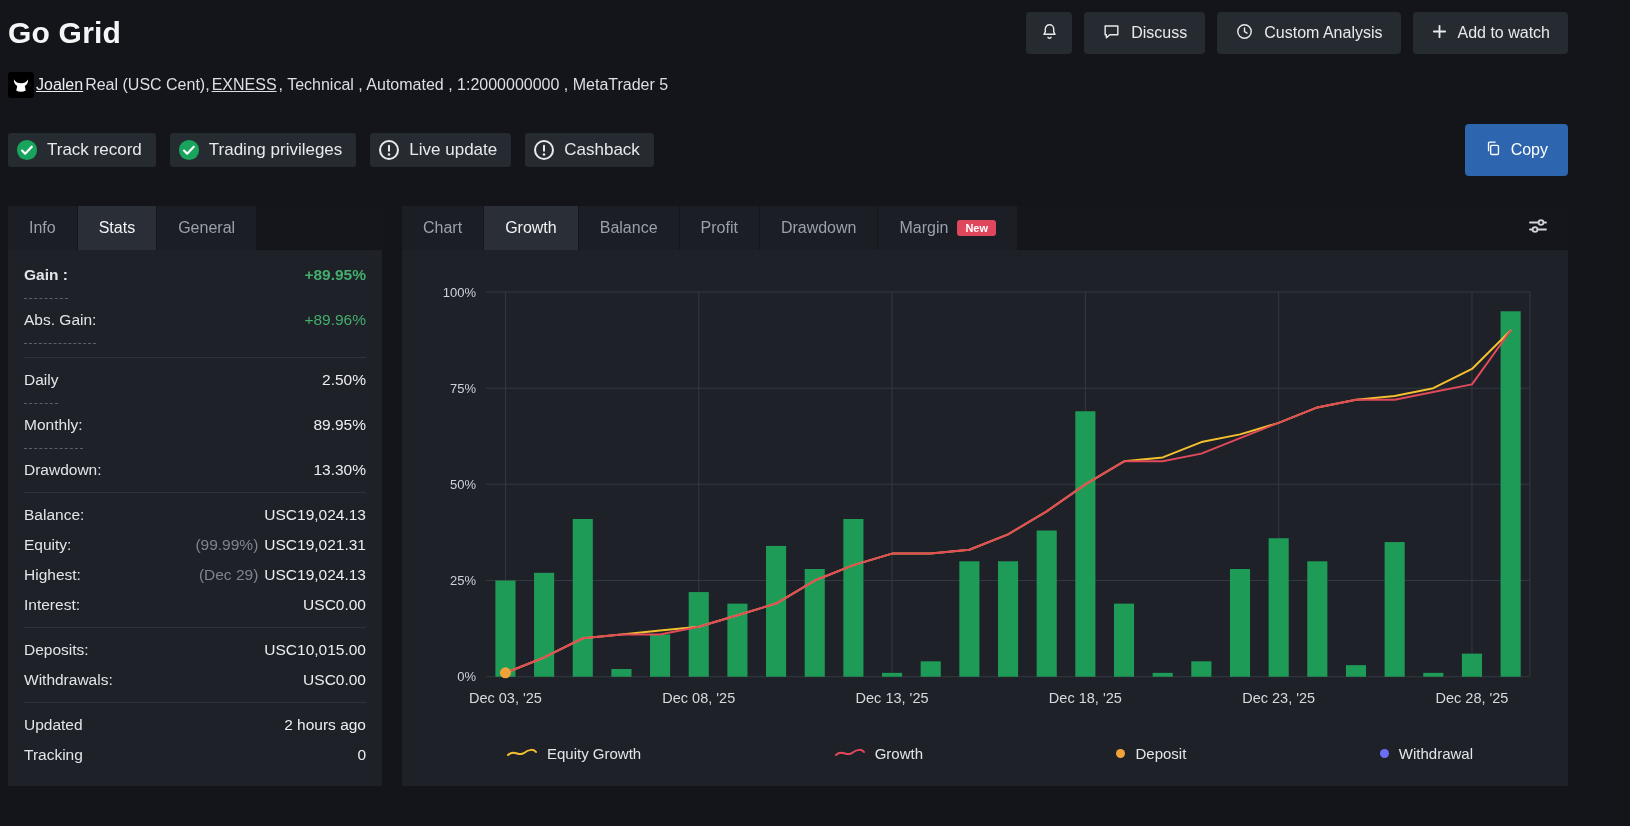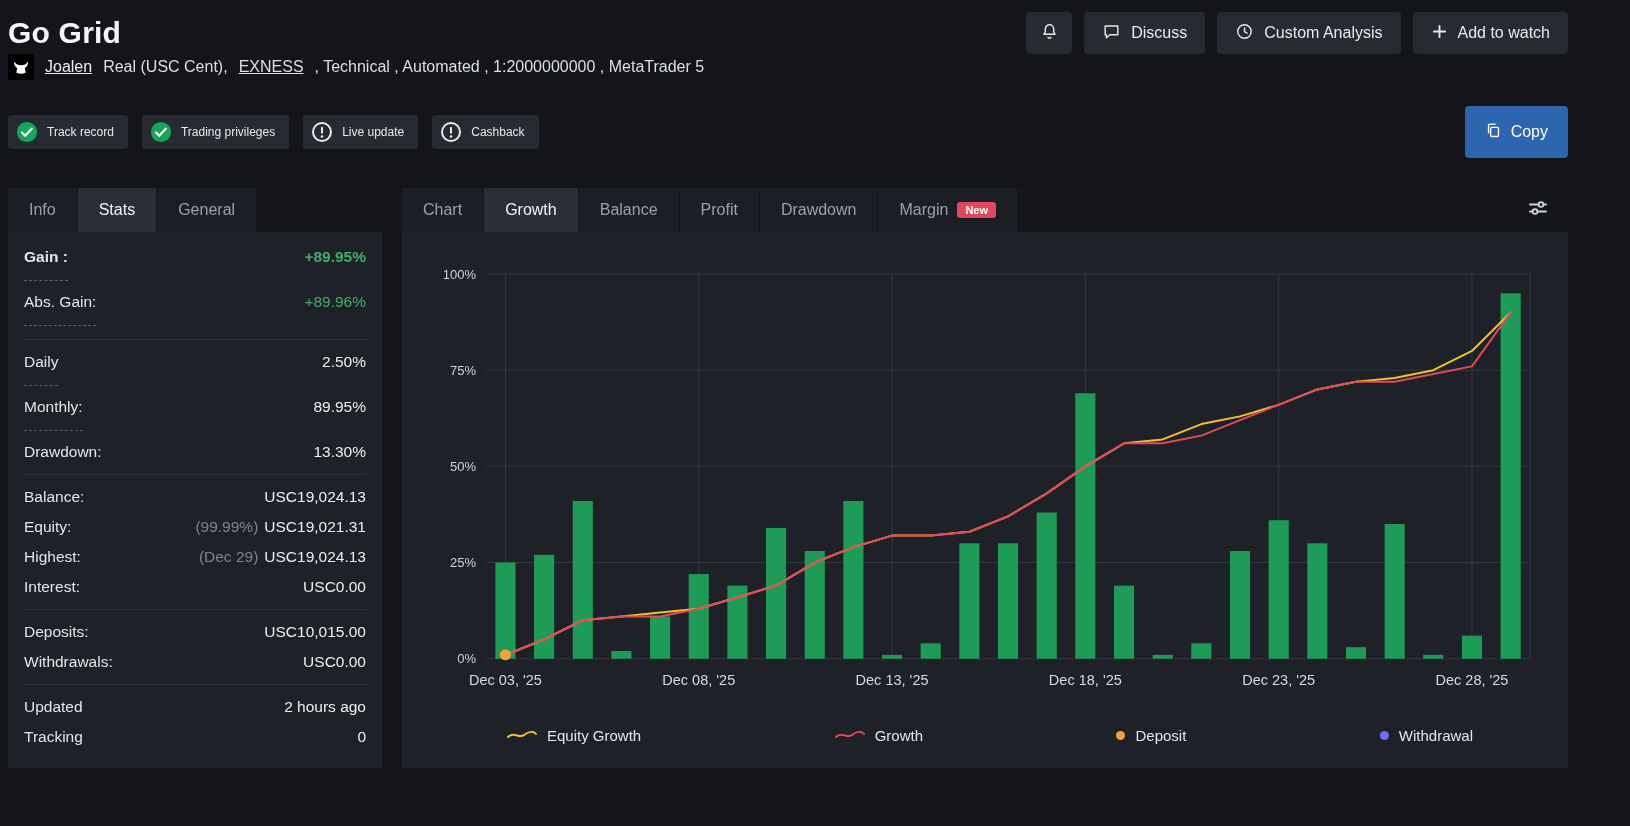--- a/index.html
+++ b/index.html
@@ -16,31 +16,31 @@
   .actions { display: flex; gap: 12px; border-radius: 7px; }
   .tb-btn {
     display: flex; align-items: center; gap: 10px;
     background: #262a31; border: none; color: #e7e9ec;
     font-family: inherit; font-size: 16px; padding: 0 18px; height: 42px;
     border-radius: 4px; cursor: pointer;
   }
   .tb-btn.icon-only { width: 46px; justify-content: center; padding: 0; }
 
   
-  .account-row { display: flex; align-items: center; gap: 11px; font-size: 16px; }
+  .account-row { display: flex; align-items: center; gap: 2px; margin-top: 18px; font-size: 16px; }
   .avatar { width: 26px; height: 26px; background: #000; border-radius: 3px;
             display: flex; align-items: center; justify-content: center; flex: none; }
   .acct-name { text-decoration: underline; color: #eceef1; cursor: pointer; }
   .acct-desc { color: #dcdfe3; }
   .acct-broker { text-decoration: underline; cursor: pointer; }
 
   
   .badge-row { display: flex; align-items: center; gap: 14px; margin-top: 26px; }
   .badge { display: flex; align-items: center; gap: 9px; background: #262a31;
-           padding: 6px 14px 6px 8px; border-radius: 3px; font-size: 12px; cursor: pointer; }
+           padding: 6px 14px 6px 8px; border-radius: 3px; font-size: 17px; cursor: pointer; }
   .b-icon { display: flex; align-items: center; }
   .copy-btn { margin-left: auto; display: flex; align-items: center; gap: 9px;
               background: #2d66af; color: #fff; border: none; font-size: 16px;
               padding: 0 20px; height: 52px; border-radius: 4px; cursor: pointer; font-family: inherit; }
 
   
   .main { display: flex; gap: 20px; margin-top: 30px; align-items: stretch; }
 
   .tabbar { display: flex; background: #14161c; align-items: center; }
   .tab { padding: 13px 21px; font-size: 16px; color: #9aa1ab; background: #1b1e25;

